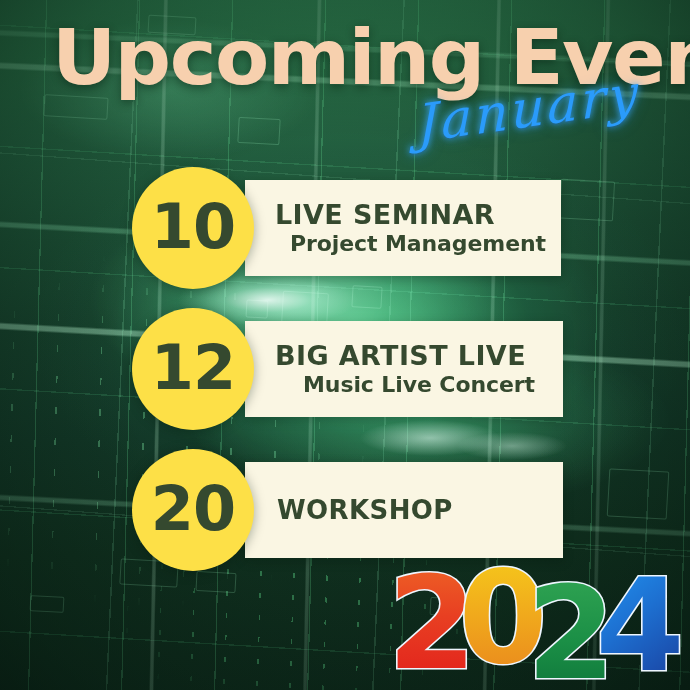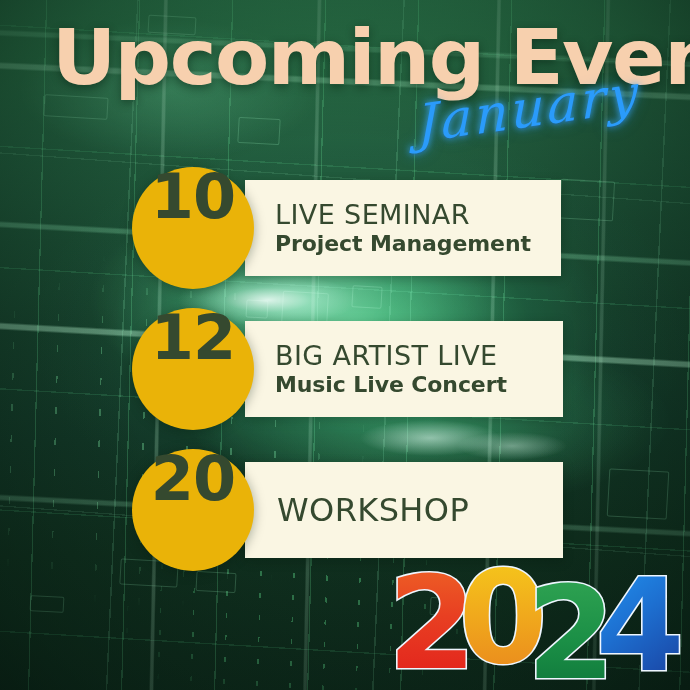--- a/index.html
+++ b/index.html
@@ -216,48 +216,49 @@
     left: 245px; top: 18px;
     width: 318px; height: 96px;
     background: #faf6e3;
     box-shadow: 0 3px 10px rgba(3,20,10,.28);
     display:flex; flex-direction:column; justify-content:center;
   }
   .event-card.c1 { width: 316px; }
 
   .event-title {
     font-family: "DejaVu Sans", sans-serif;
-    font-weight: 400;
+    font-weight: 700;
     font-size: 27px;
     line-height: 31px;
     letter-spacing: .4px;
     color: #35492f;
     padding-left: 30px;
   }
   .event-sub {
     font-family: "DejaVu Sans", sans-serif;
     font-weight: 700;
     font-size: 22px;
     line-height: 27px;
     letter-spacing: -.1px;
     color: #35492f;
     padding-left: 30px;
-  }
-  .r3 .event-title { font-size: 32px; padding-left: 32px; }
+    text-align: center;
+  }
+  .r3 .event-title { font-size: 26px; padding-left: 32px; }
   .r3 .event-sub   { font-size: 22px; padding-left: 40px; }
   .r2 .event-title { padding-left: 30px; }
   .r2 .event-sub   { padding-left: 30px; }
 
   .date-badge {
     position:absolute;
     left: 132px; top: 5px;
     width: 122px; height: 122px;
     border-radius: 50%;
-    background: #eab308;
-    display:flex; justify-content:center;
+    background: #fde047;
+    display:flex; align-items:center; justify-content:center;
     box-shadow: 0 2px 12px rgba(4,24,12,.35);
   }
   .date-num {
     font-family: "DejaVu Sans", sans-serif;
     font-weight: 700;
     font-size: 62px;
     line-height: 62px;
     letter-spacing: -1px;
     color: #35492f;
     transform: translateY(-1px);

